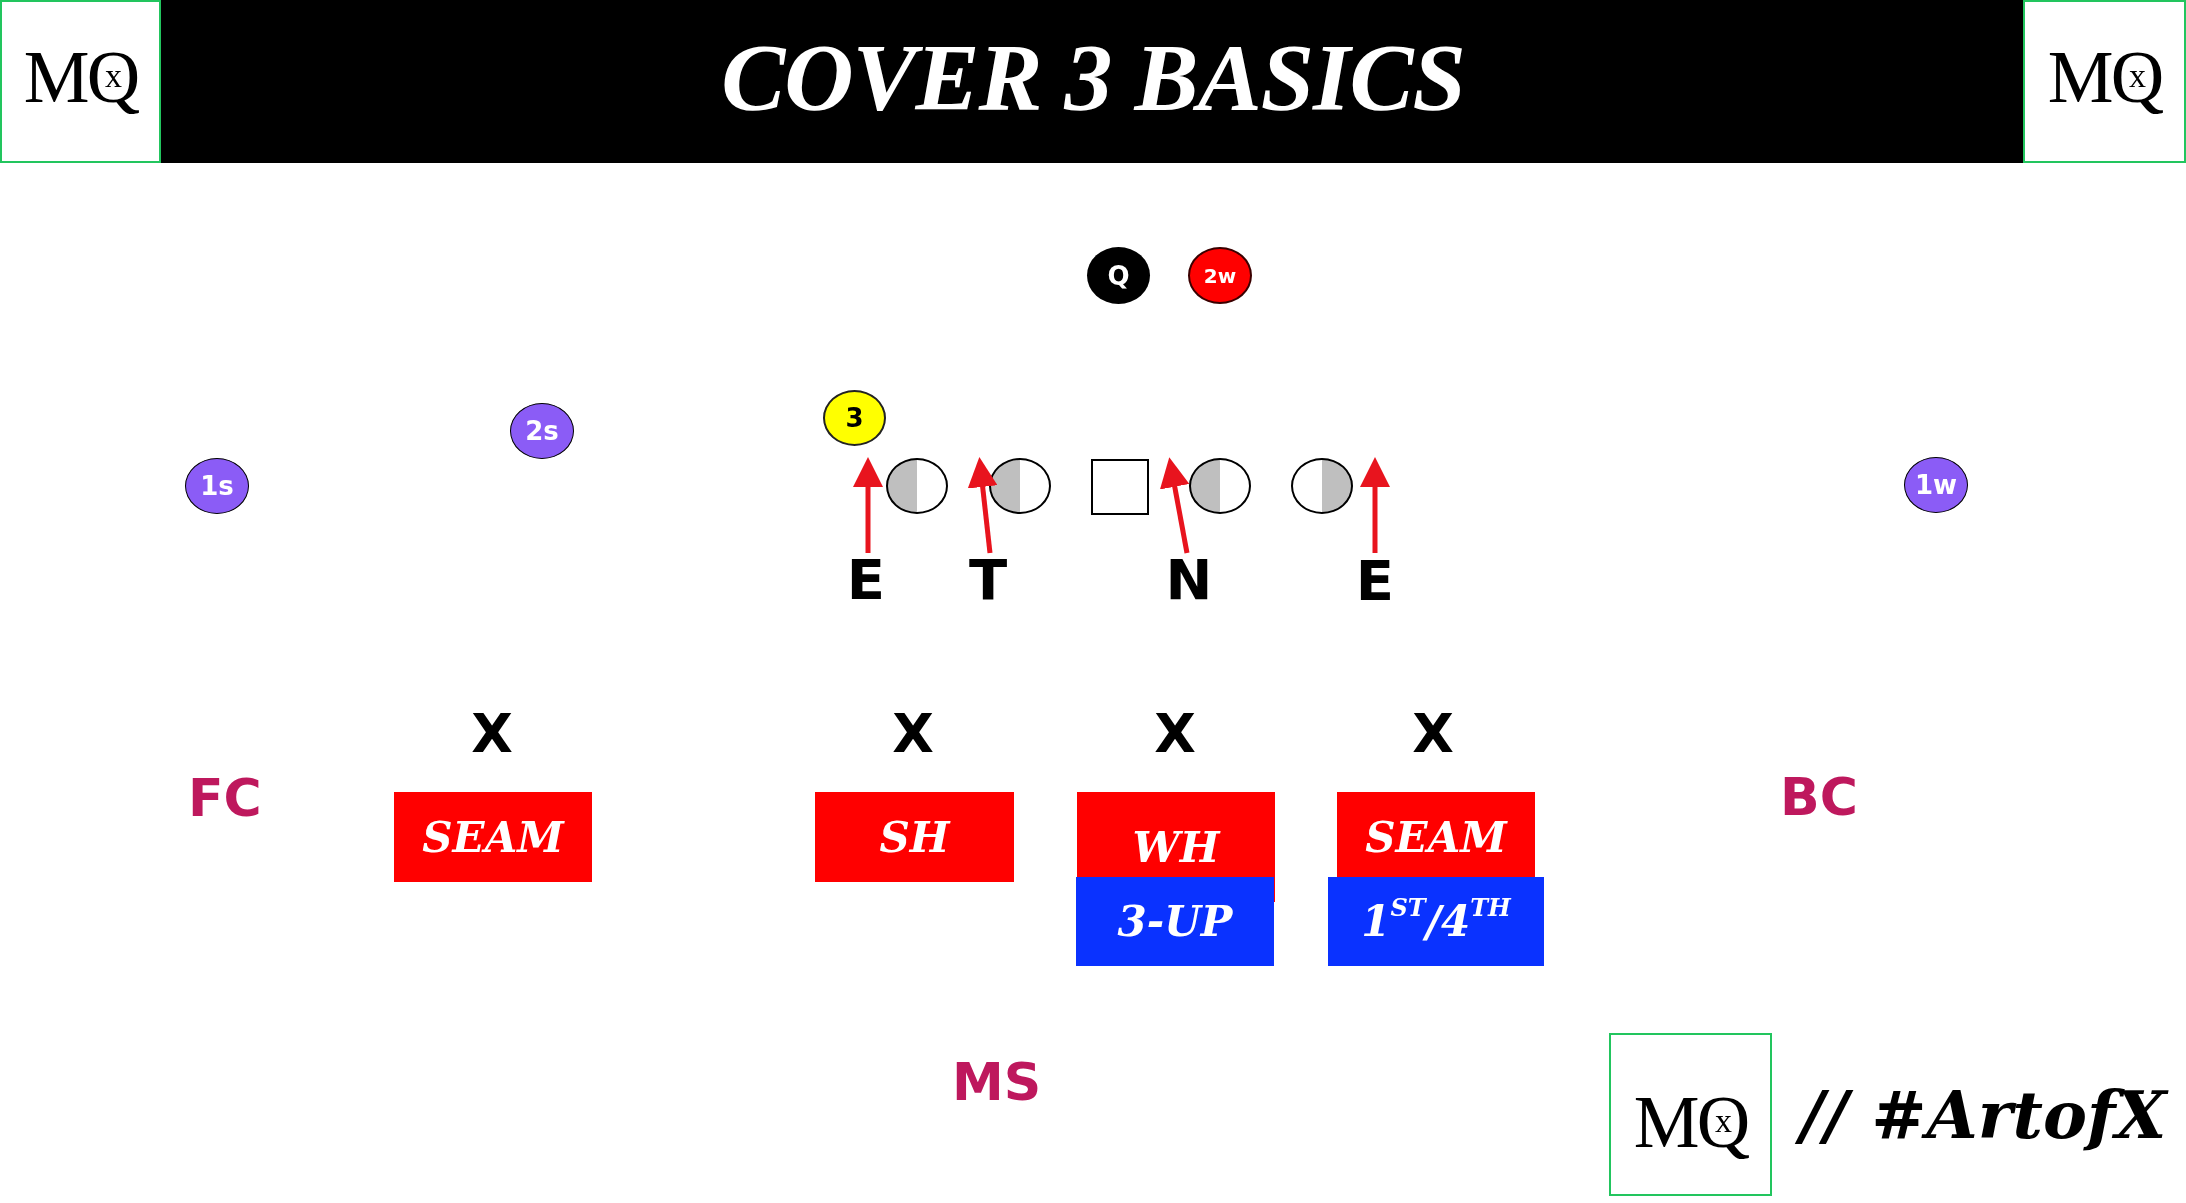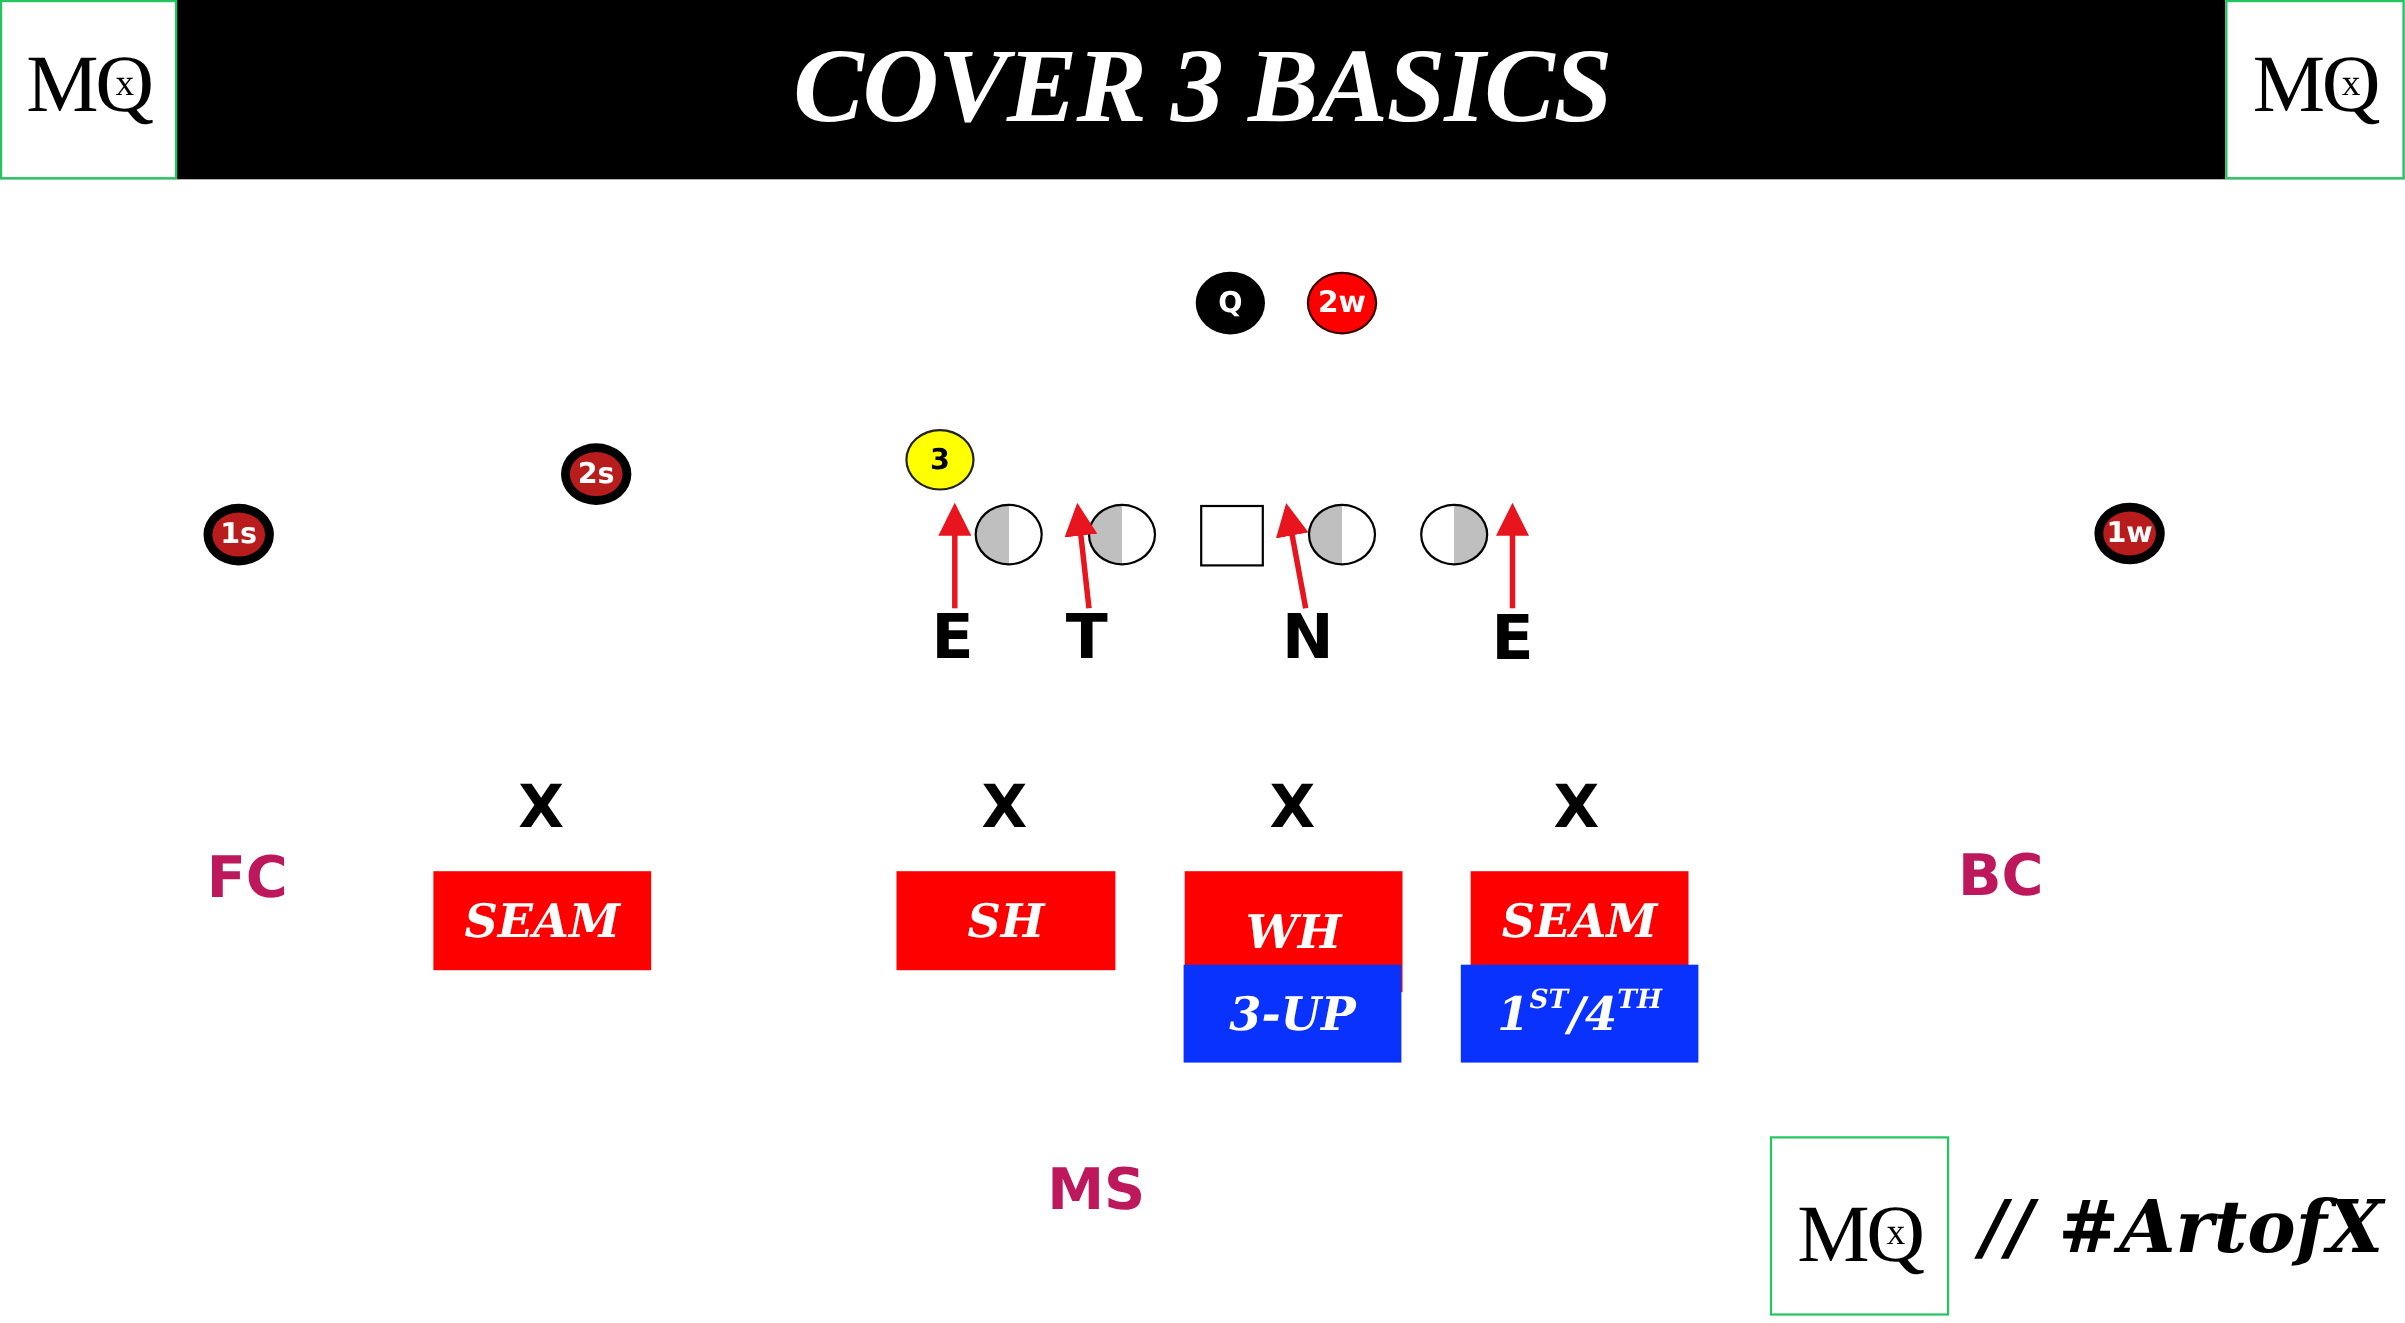--- a/index.html
+++ b/index.html
@@ -6,22 +6,22 @@
   body { width: 2186px; height: 1203px; position: relative; background: #ffffff; overflow: hidden; font-family: "Liberation Sans", sans-serif; }
   .abs { position: absolute; }
   .header { left: 0; top: 0; width: 2186px; height: 163px; background: #000000; }
   .logo-box { background: #ffffff; border: 2px solid #22c55e; box-sizing: border-box; }
   .logo-text { position: absolute; left: 0; right: 0; top: 38px; text-align: center; font-family: "Liberation Serif", serif; font-size: 74px; line-height: 1; color: #000; letter-spacing: -3px; }
   .logo-q { position: relative; display: inline-block; }
   .logo-q .x { position: absolute; left: 50%; top: 50%; transform: translate(-50%, -52%); font-size: 34px; }
   .title { left: 0; width: 2186px; top: 30px; text-align: center; font-family: "Liberation Serif", serif; font-style: italic; font-weight: bold; font-size: 96px; line-height: 1; color: #ffffff; letter-spacing: -1px; }
   .player { border-radius: 50%; display: flex; align-items: center; justify-content: center; font-family: "DejaVu Sans", sans-serif; font-weight: bold; box-sizing: border-box; }
   .p-q { background: #000; color: #fff; font-size: 26px; }
-  .p-red { background: #ff0000; border: 2px solid #3a0000; color: #fff; font-size: 27px; }
-  .p-green { background: #b91c1c; border: 8px solid #000000; color: #fff; font-size: 26px; }
+  .p-red { background: #ff0000; border: 2px solid #3a0000; color: #fff; font-size: 20px; }
+  .p-green { background: #8b5cf6; border: 1px solid #000000; color: #fff; font-size: 26px; }
   .p-yellow { background: #ffff00; border: 2px solid #222; color: #000; font-size: 26px; }
   .ol { width: 62px; height: 56px; border: 2px solid #000; border-radius: 50%; box-sizing: border-box; overflow: hidden; }
   .ol-left { background: linear-gradient(to right, #bfbfbf 50%, #ffffff 50%); }
   .ol-right { background: linear-gradient(to right, #ffffff 50%, #bfbfbf 50%); }
   .center-sq { width: 58px; height: 56px; border: 2px solid #000; box-sizing: border-box; background: #fff; }
   .dl-letter { font-family: "DejaVu Sans", sans-serif; font-weight: 900; font-size: 56px; line-height: 1; color: #000; transform: translateX(-50%); }
   .xmark { font-family: "DejaVu Sans", sans-serif; font-weight: bold; font-size: 54px; line-height: 1; color: #000; transform: translateX(-50%); }
   .zone { display: flex; align-items: center; justify-content: center; font-family: "DejaVu Serif", serif; font-style: italic; font-weight: bold; color: #ffffff; font-size: 42px; }
   .zone-red { background: #ff0000; margin-top: 20px; }
   .zone-blue { background: #0a32ff; }

